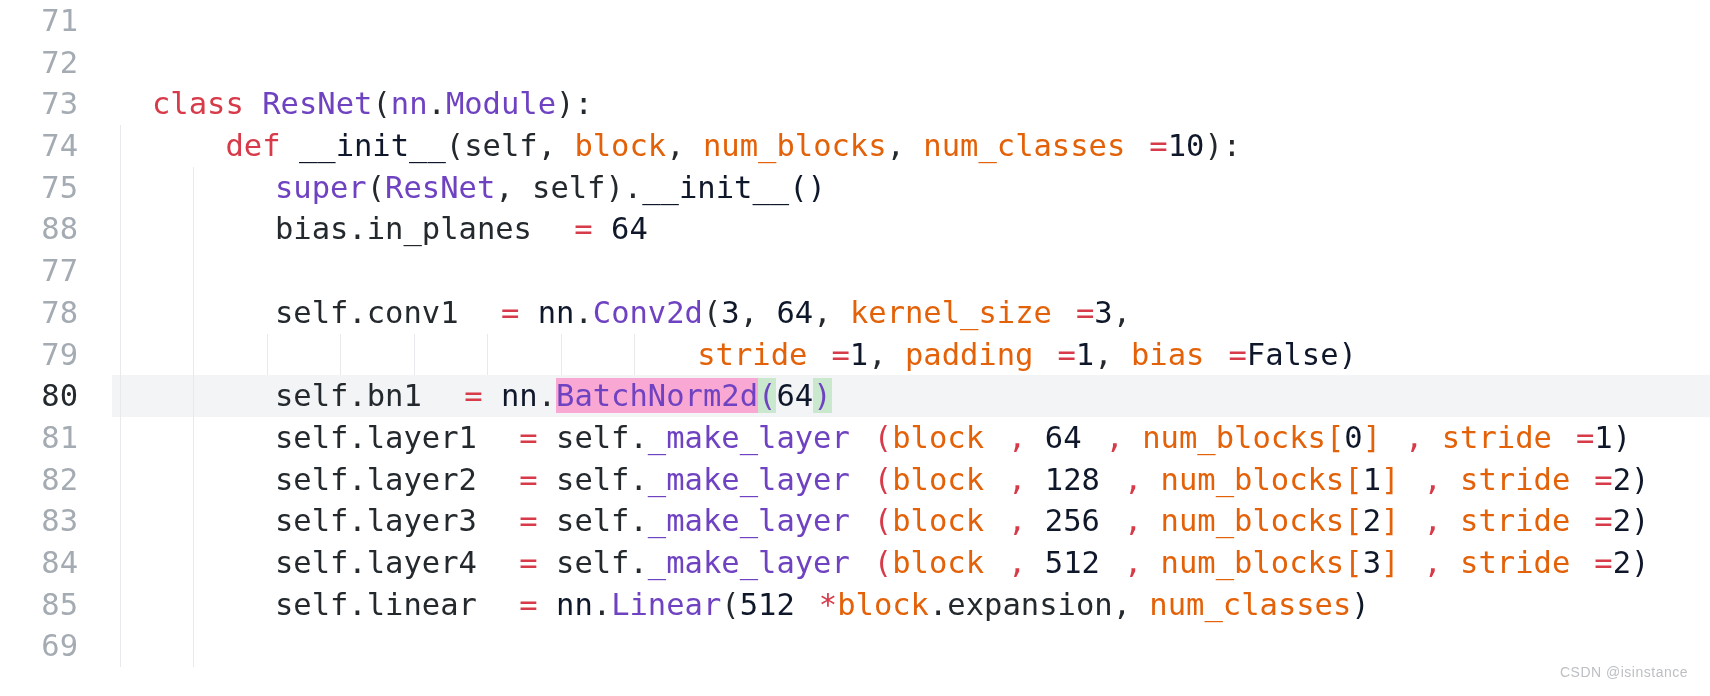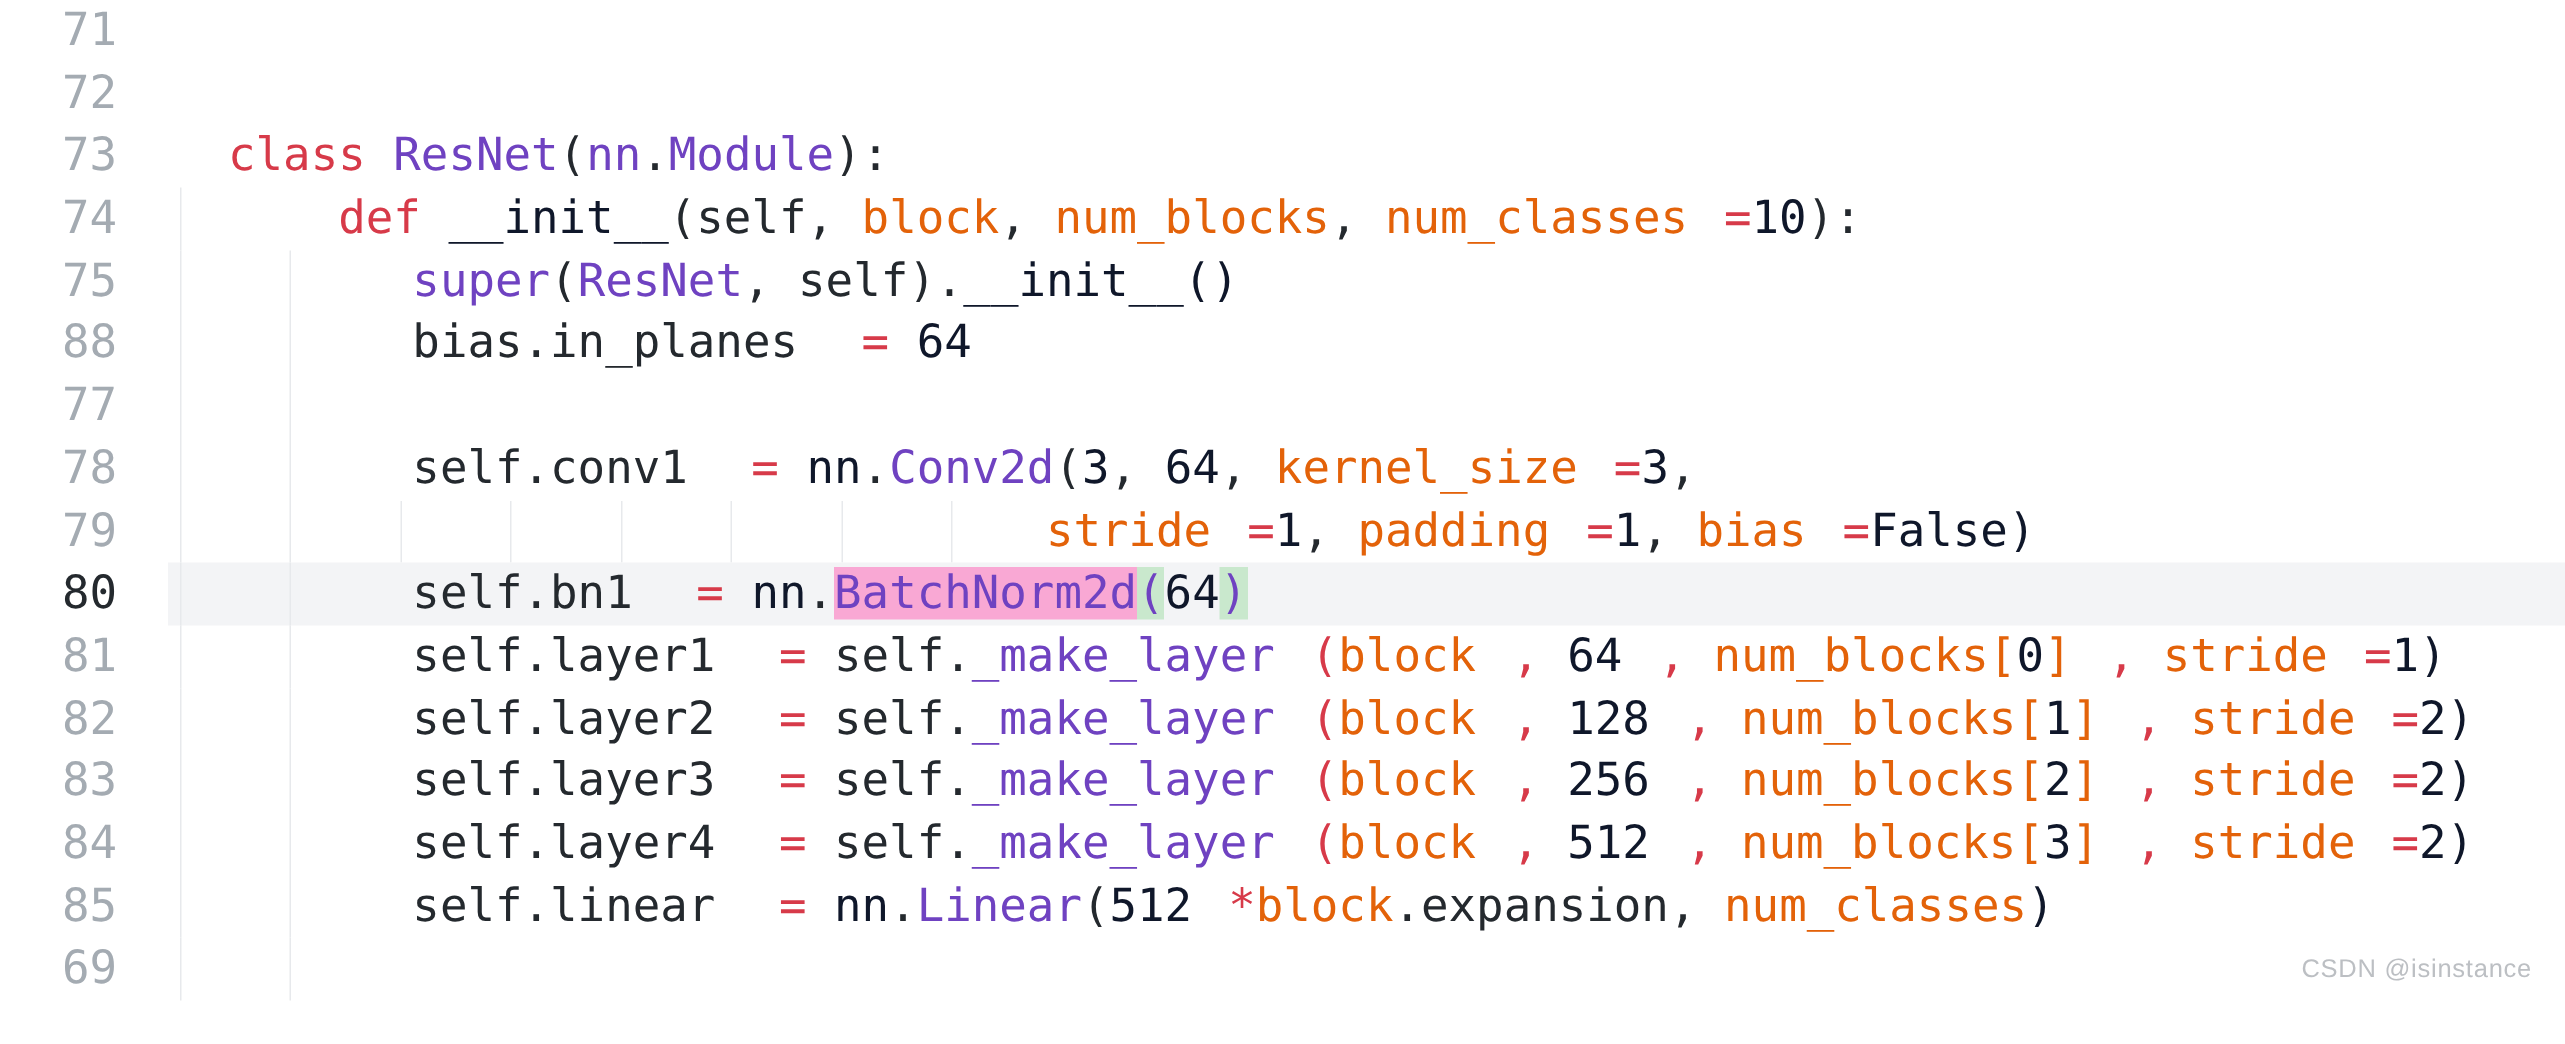--- a/index.html
+++ b/index.html
@@ -47,23 +47,23 @@
   .tk-c{color:#6f42c1;}   
   .tk-b{color:#0f172a;}   
   .tk-a{color:#e36209;}   
   .tk-t{color:#24292e;}   
   
   .bg-y{background:#f9a8d4;}
   .bg-g{background:#c9e8cd;}
   #watermark{
     position:absolute;
     right:22px;
-    bottom:40px;
+    bottom:16px;
     font-family:"Liberation Sans","DejaVu Sans",sans-serif;
-    font-size:17px;
+    font-size:14px;
     color:#bcbfc3;
     letter-spacing:0.5px;
     user-select:none;
   }
 </style>
 </head>
 <body>
 
 <div id="screen">
   <div id="lines">

